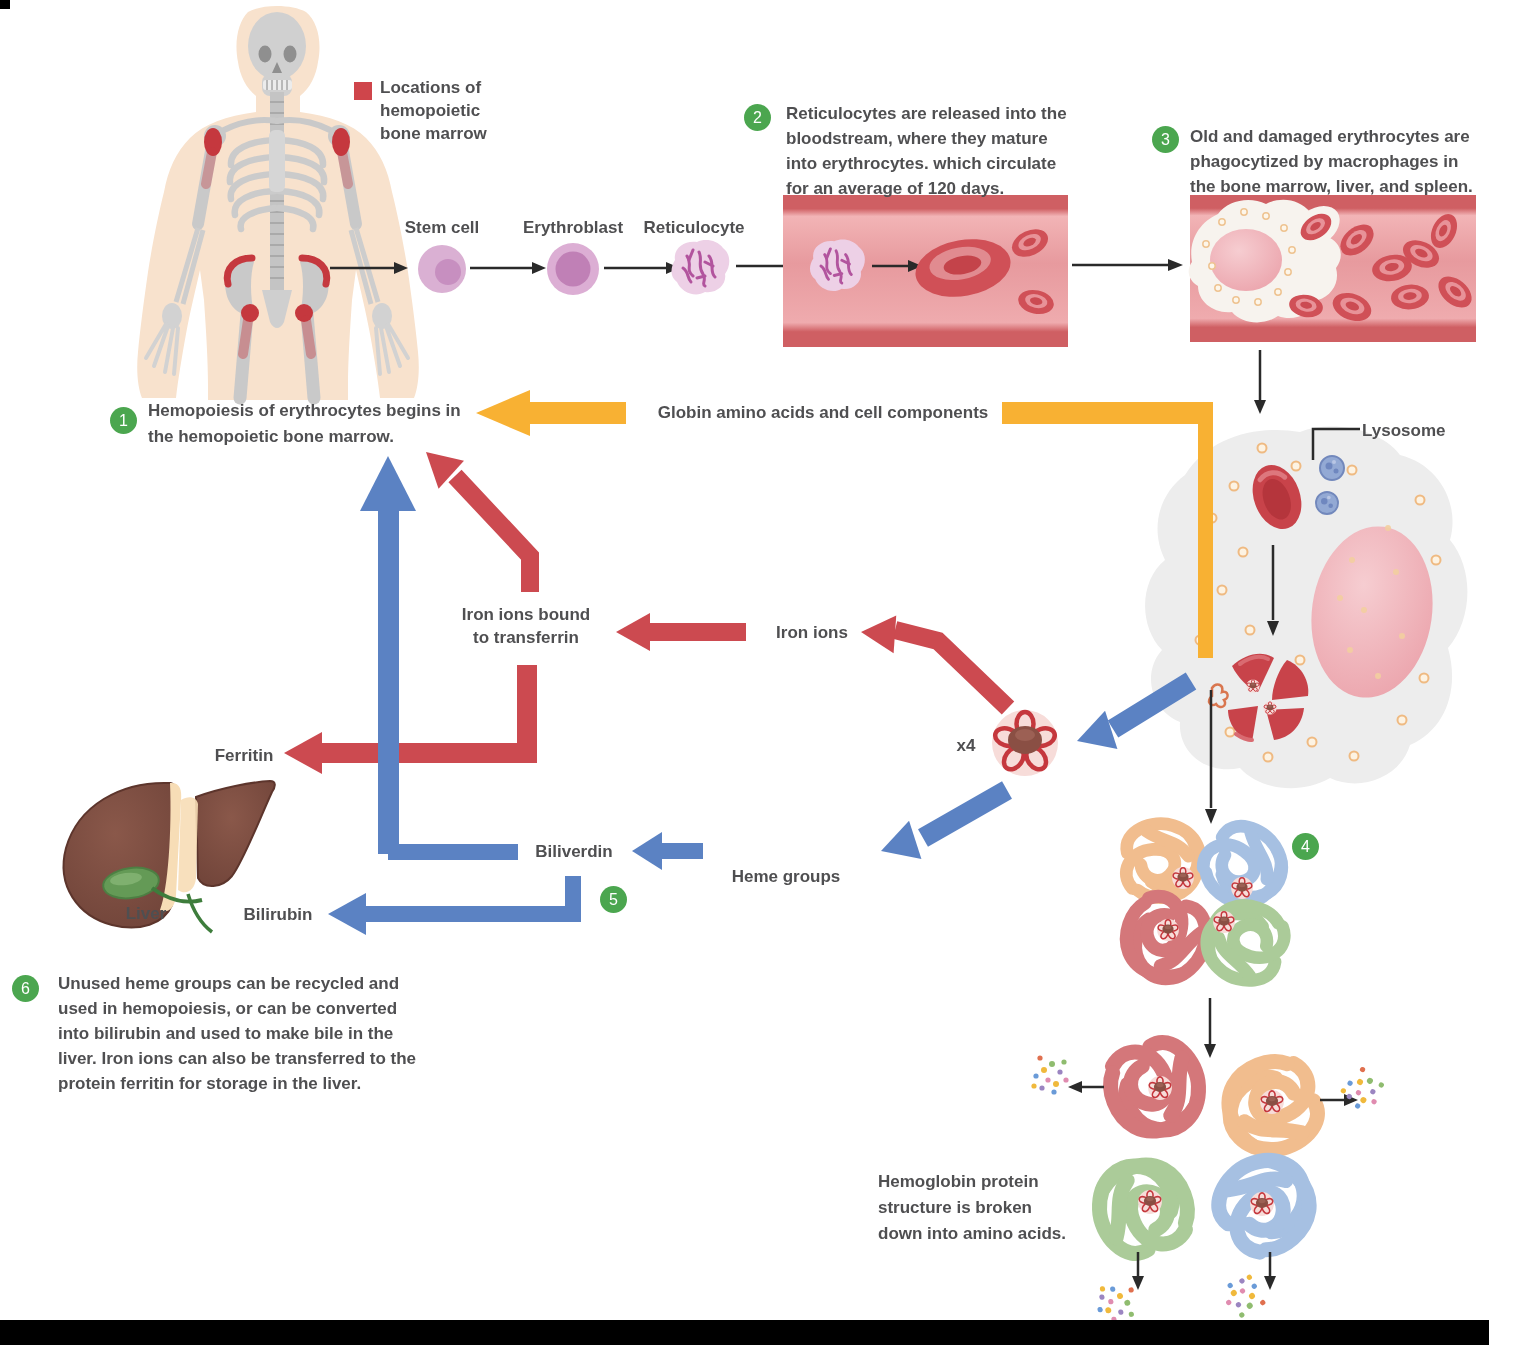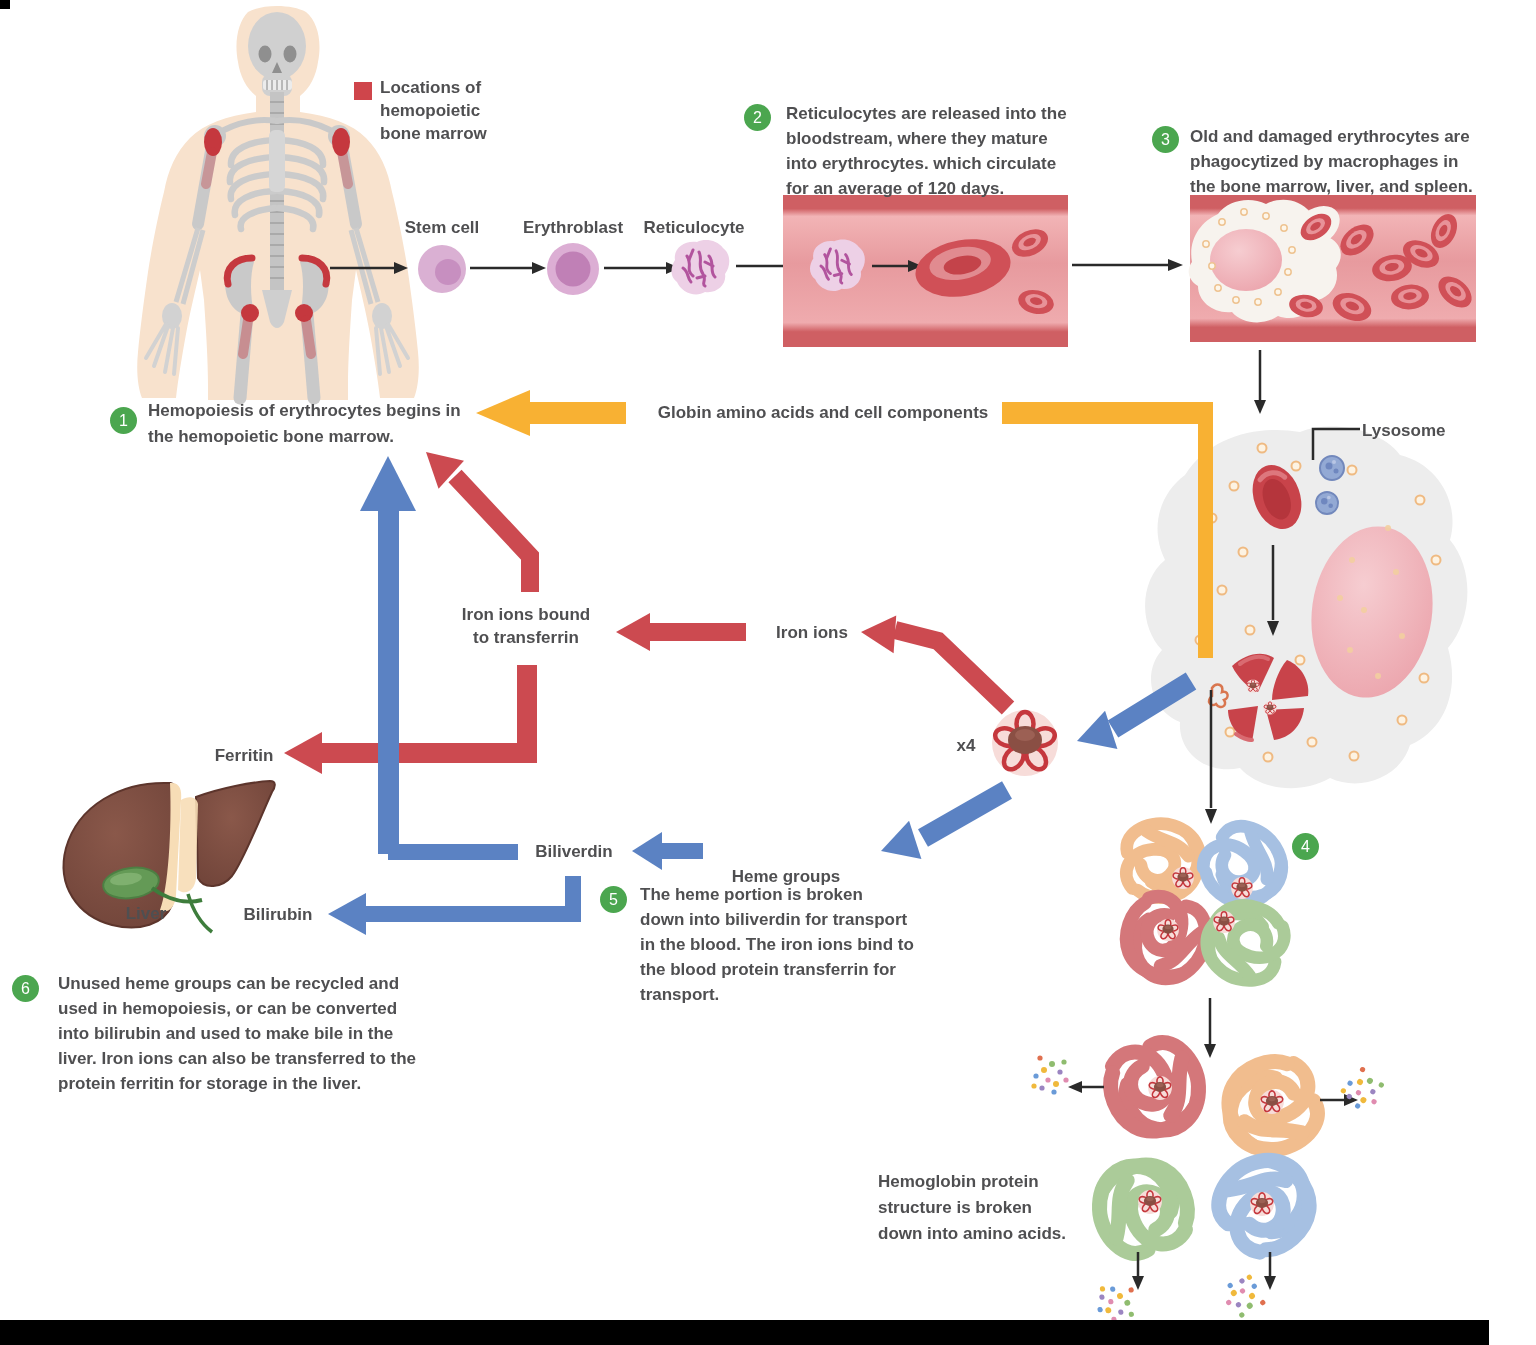--- a/index.html
+++ b/index.html
@@ -388,27 +388,20 @@
 
 <div class="badge" style="left:110px;top:407px;">1</div>
 <div class="txt lh26" style="left:148px;top:398px;">
   <div class="line">Hemopoiesis of erythrocytes begins in</div>
   <div class="line">the hemopoietic bone marrow.</div>
 </div>
 
 <div class="badge" style="left:1292px;top:833px;">4</div>
 
 <div class="badge" style="left:600px;top:886px;">5</div>
-<div class="txt" style="left:640px;top:882px;">
-  <div class="line">The heme portion is broken</div>
-  <div class="line">down into biliverdin for transport</div>
-  <div class="line">in the blood. The iron ions bind to</div>
-  <div class="line">the blood protein transferrin for</div>
-  <div class="line">transport.</div>
-</div>
 
 <div class="badge" style="left:12px;top:975px;">6</div>
 <div class="txt" style="left:58px;top:971px;">
   <div class="line">Unused heme groups can be recycled and</div>
   <div class="line">used in hemopoiesis, or can be converted</div>
   <div class="line">into bilirubin and used to make bile in the</div>
   <div class="line">liver. Iron ions can also be transferred to the</div>
   <div class="line">protein ferritin for storage in the liver.</div>
 </div>
 

